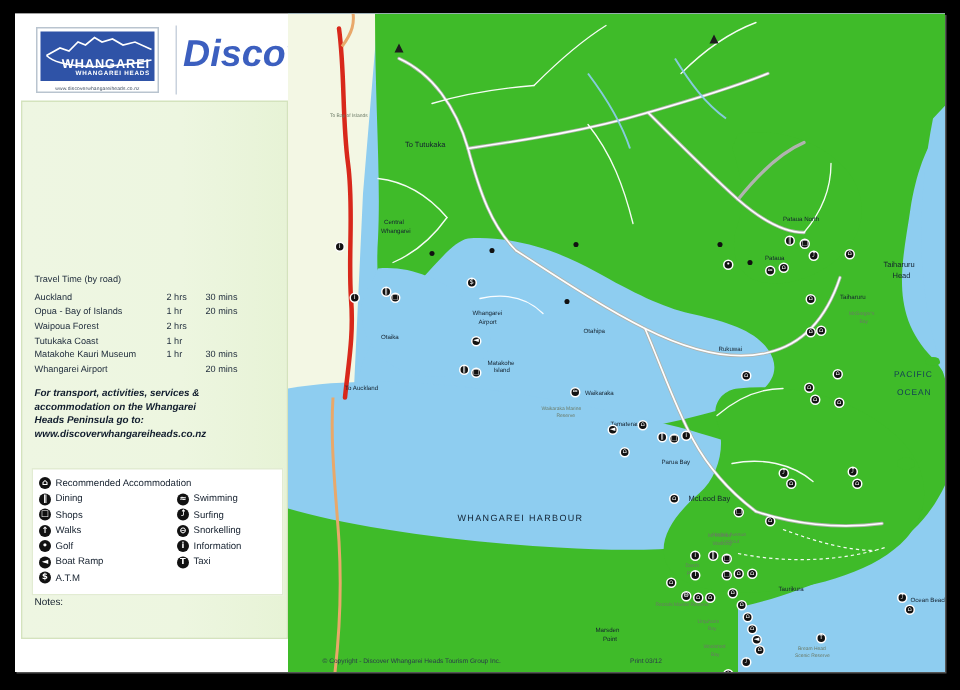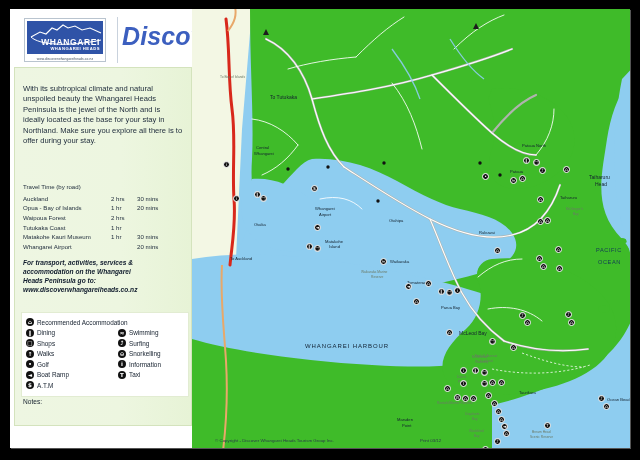--- a/index.html
+++ b/index.html
@@ -200,21 +200,20 @@
       </div>
 
       <div id="title-rule"></div>
       <h1 id="title">Discover Whangarei Heads - Visitor Guide</h1>
     </div>
 
     <div id="body">
 
       <div id="sidebar">
 
-        <p id="intro">With its subtropical climate and natural unspoiled beauty the Whangarei Heads Peninsula is the jewel of the North and is ideally located as the base for your stay in Northland. Make sure you explore all there is to offer during your stay.</p>
 
         <div id="travel">
           <div class="tt-head">Travel Time (by road)</div>
           <table>
             <tbody id="travel-body">
                 <tr>
                   <td class="c1">Auckland</td>
                   <td class="c2">2 hrs</td>
                   <td class="c3">30 mins</td>
                 </tr>

